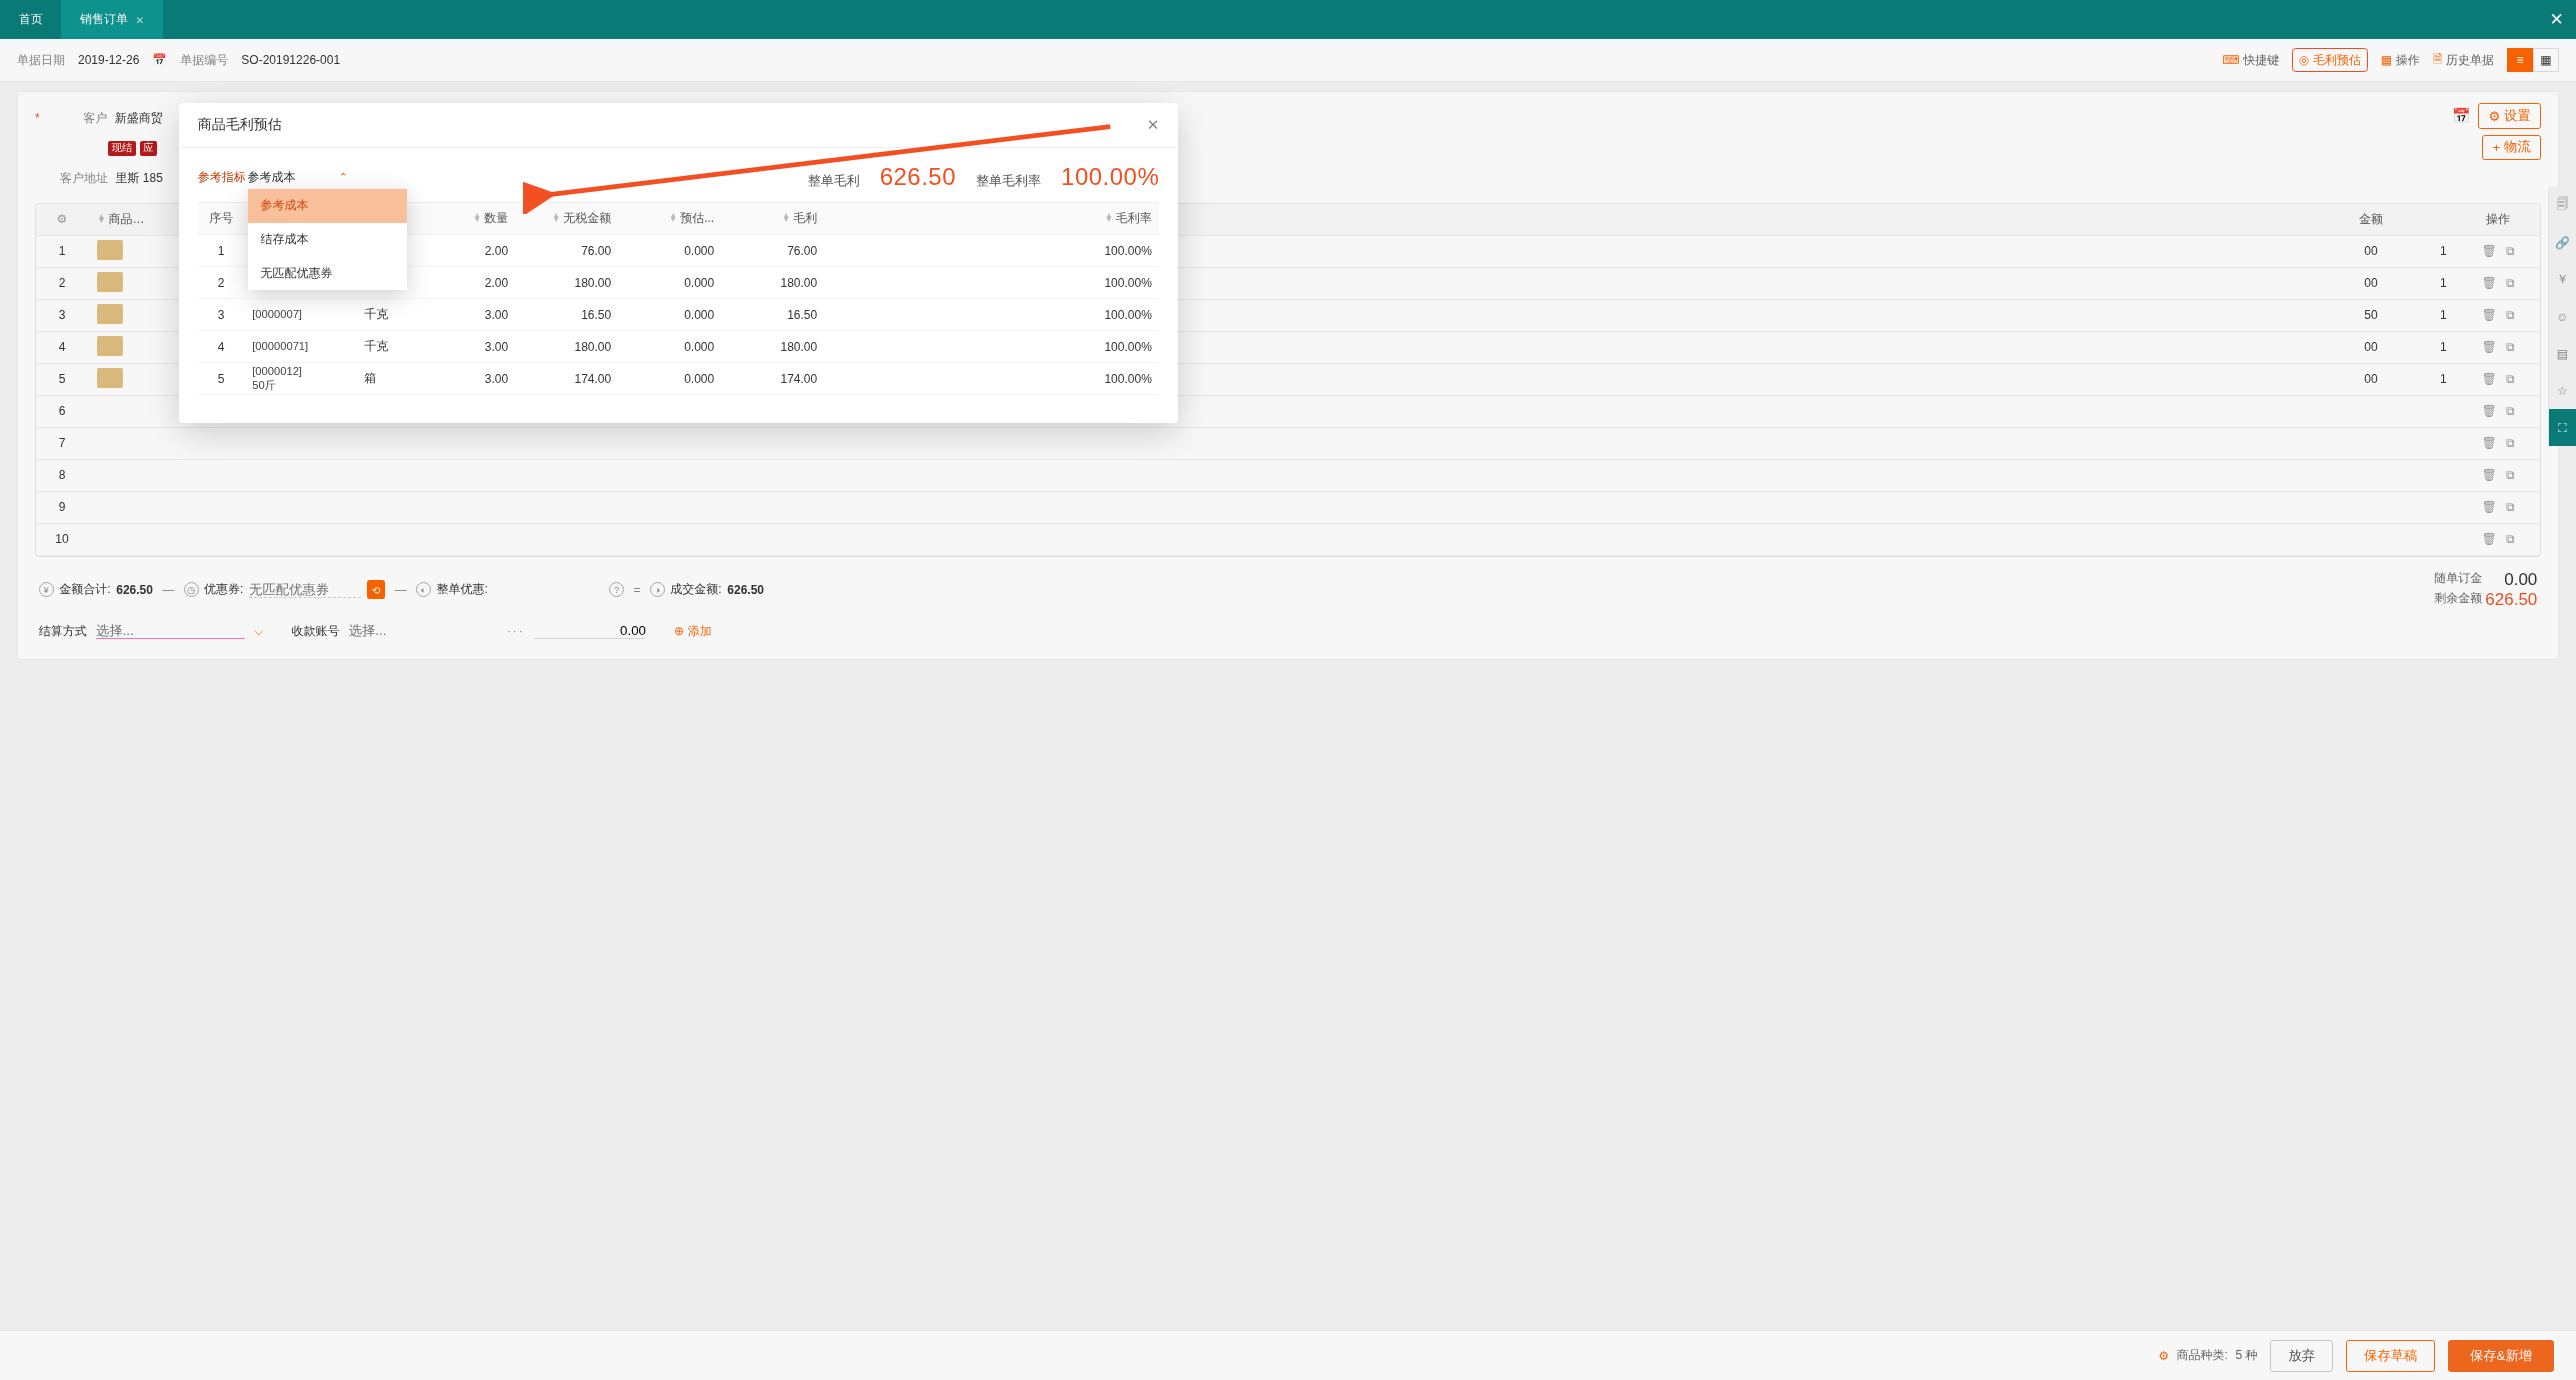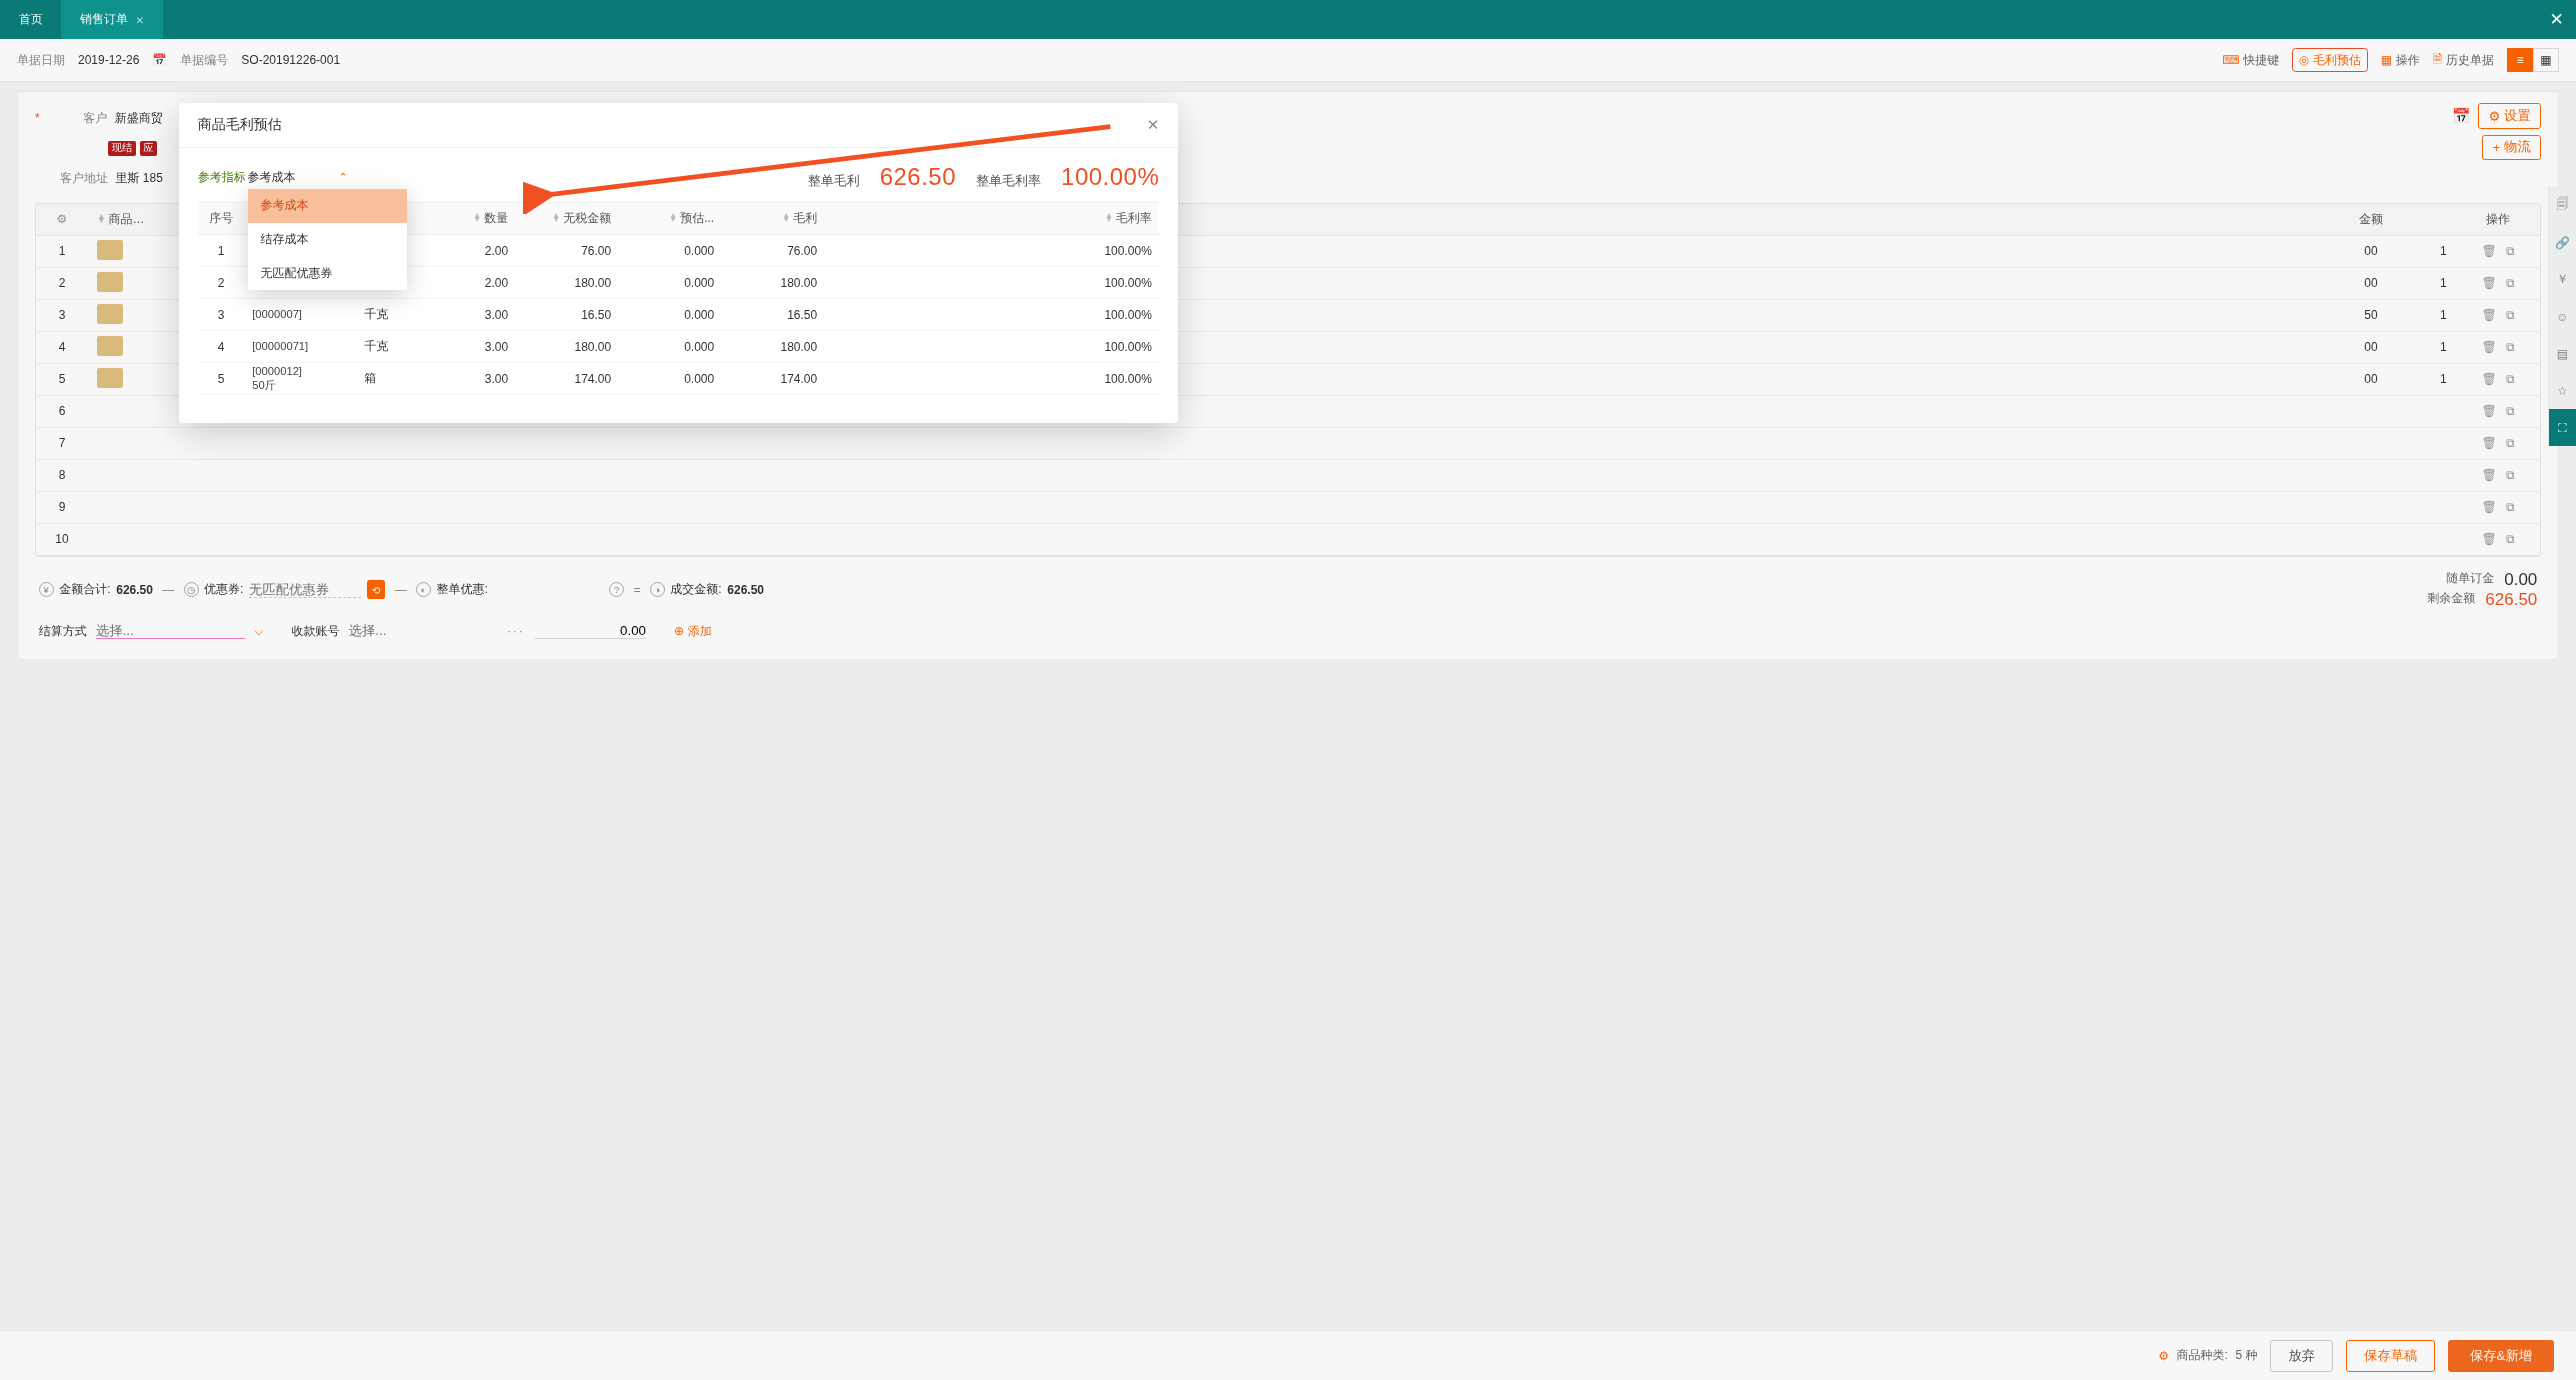--- a/index.html
+++ b/index.html
@@ -43,21 +43,21 @@
 .gc-ops-head { width: 84px; text-align: center; }
 .thumb { width: 26px; height: 20.5px; background: #e0c080; display: inline-block; border-radius: 1.9px; }
 .summary { display: flex; align-items: center; gap: 9.3px; padding: 13px 3.7px 5.6px; flex-wrap: wrap; }
 .sum-seg { display: flex; align-items: center; gap: 5.6px; }
 .sum-ic { width: 15px; height: 15px; border: 0.9px solid #aaa; border-radius: 50%; display: inline-flex; align-items: center; justify-content: center; font-size: 9.3px; color: #888; }
 .minus { color: #888; }
 .coupon-in { border: none; border-bottom: 0.9px dashed #ccc; width: 112px; color: #aaa; background: transparent; }
 .refresh-ic { background: #f60; color: #fff; width: 18.7px; height: 18.7px; border-radius: 2.8px; display: inline-flex; align-items: center; justify-content: center; font-size: 10.3px; }
 .eq { color: #888; }
 .right-amounts { margin-left: auto; }
-.ra-row { display: flex; gap: 10px; justify-content: flex-end; }
+.ra-row { display: flex; gap: 3px; justify-content: space-between; }
 .ra-lab { color: #666; }
 .ra-val { font-size: 17px; }
 .ra-val.orange { color: #f25022; }
 .sel-row { display: flex; align-items: center; gap: 9.3px; padding: 7.5px 3.7px 18.7px; }
 .sel { border: none; border-bottom: 0.9px solid transparent; color: #aaa; width: 149px; background: transparent; }
 .sel.wavy { border-bottom: 0.9px solid #f7b; }
 .chev { color: #f60; }
 .amount-in { border: none; border-bottom: 0.9px solid #ddd; width: 112px; text-align: right; background: transparent; }
 .add-link { color: #f60; display: flex; align-items: center; gap: 3.7px; }
 .footer { position: fixed; left: 0; right: 0; bottom: 0; height: 50px; background: #fff; border-top: 0.9px solid #eee; display: flex; align-items: center; padding: 0 22.4px; gap: 13px; }
@@ -69,21 +69,21 @@
 .side-tools { position: fixed; right: 0; top: 187px; width: 28px; background: #f5f5f5; }
 .st { width: 28px; height: 37px; display: flex; align-items: center; justify-content: center; color: #888; border-left: 0.9px solid #eee; }
 .st.active { background: #0a7e7a; color: #fff; }
 .modal-mask { position: fixed; inset: 0; background: rgba(0,0,0,.03); z-index: 50; }
 .modal { position: absolute; left: 179px; top: 103px; width: 999px; background: #fff; border-radius: 3.7px; box-shadow: 0 9.3px 37px rgba(0,0,0,.18); }
 .modal-head { display: flex; align-items: center; padding: 13px 18.7px; border-bottom: 0.9px solid #eee; }
 .modal-title { font-size: 14px; color: #333; }
 .modal-close { margin-left: auto; color: #888; cursor: pointer; font-size: 15px; }
 .modal-body { padding: 15px 18.7px 28px; }
 .ref-row { display: flex; align-items: center; margin-bottom: 11.2px; }
-.ref-label { color: #4d7c0f; }
+.ref-label { color: #c2410c; }
 .ref-sel { position: relative; margin-left: 1.9px; }
 .ref-trigger { display: flex; align-items: center; gap: 43px; cursor: pointer; }
 .ref-trigger .arrow-up { color: #f60; font-size: 11.2px; }
 .dropdown { position: absolute; top: 20.5px; left: 0; width: 159px; background: #fff; box-shadow: 0 5.6px 22.4px rgba(0,0,0,.18); z-index: 3; }
 .dd-item { padding: 8.4px 13px; cursor: pointer; }
 .dd-item.active { background: #f7bf9a; color: #d04a10; }
 .totals { margin-left: auto; display: flex; align-items: baseline; gap: 20px; }
 .tot-lab { color: #555; font-size: 13px; }
 .tot-val { color: #f25022; font-size: 24px; letter-spacing: 0.5px; }
 .m-grid { border-top: 0.9px solid #eee; }

